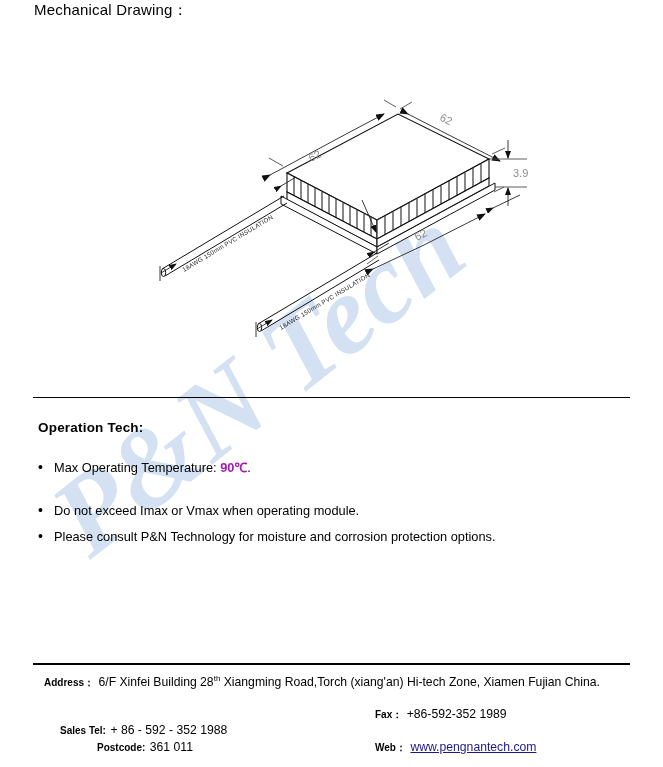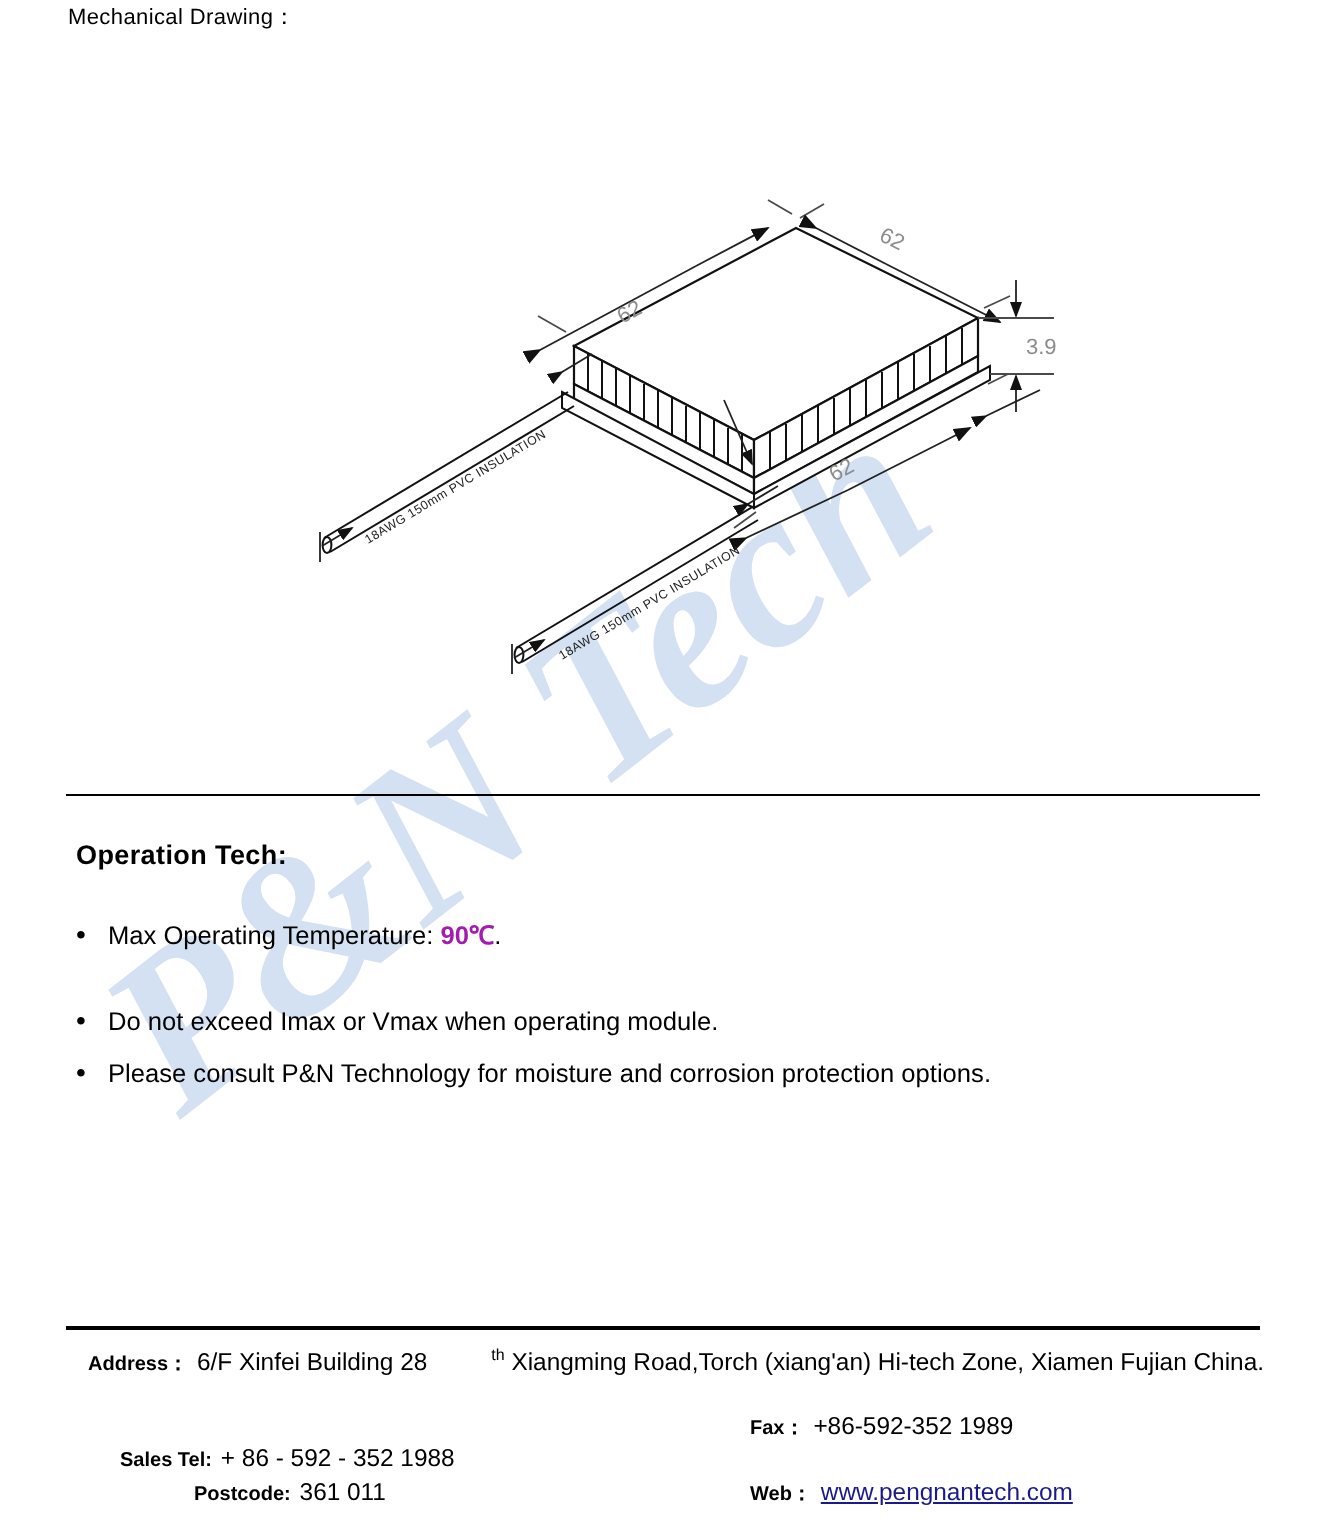--- a/index.html
+++ b/index.html
@@ -33,21 +33,21 @@
     font-size: 112px;
     fill: #ccdcf0;
     opacity: 0.85;
   }
 
   
   #page-heading {
     position: absolute;
     left: 34px;
     top: 1px;
-    font-size: 11px;
+    font-size: 15px;
     letter-spacing: 0.2px;
     white-space: nowrap;
     z-index: 20;
   }
 
   
   #drawing-area {
     position: absolute;
     left: 0;
     top: 40px;
@@ -140,21 +140,21 @@
   }
   .f-value {
     font-size: 12.2px;
   }
   #addr-row {
     position: absolute;
     left: 44px;
     top: 0;
     white-space: nowrap;
   }
-  #addr-row sup { font-size: 8px; margin-left: 32px; }
+  #addr-row sup { font-size: 8px; }
   #tel-row {
     position: absolute;
     left: 60px;
     top: 32px;
     white-space: nowrap;
     margin-top: 16px;
   }
   #fax-row {
     position: absolute;
     left: 375px;

